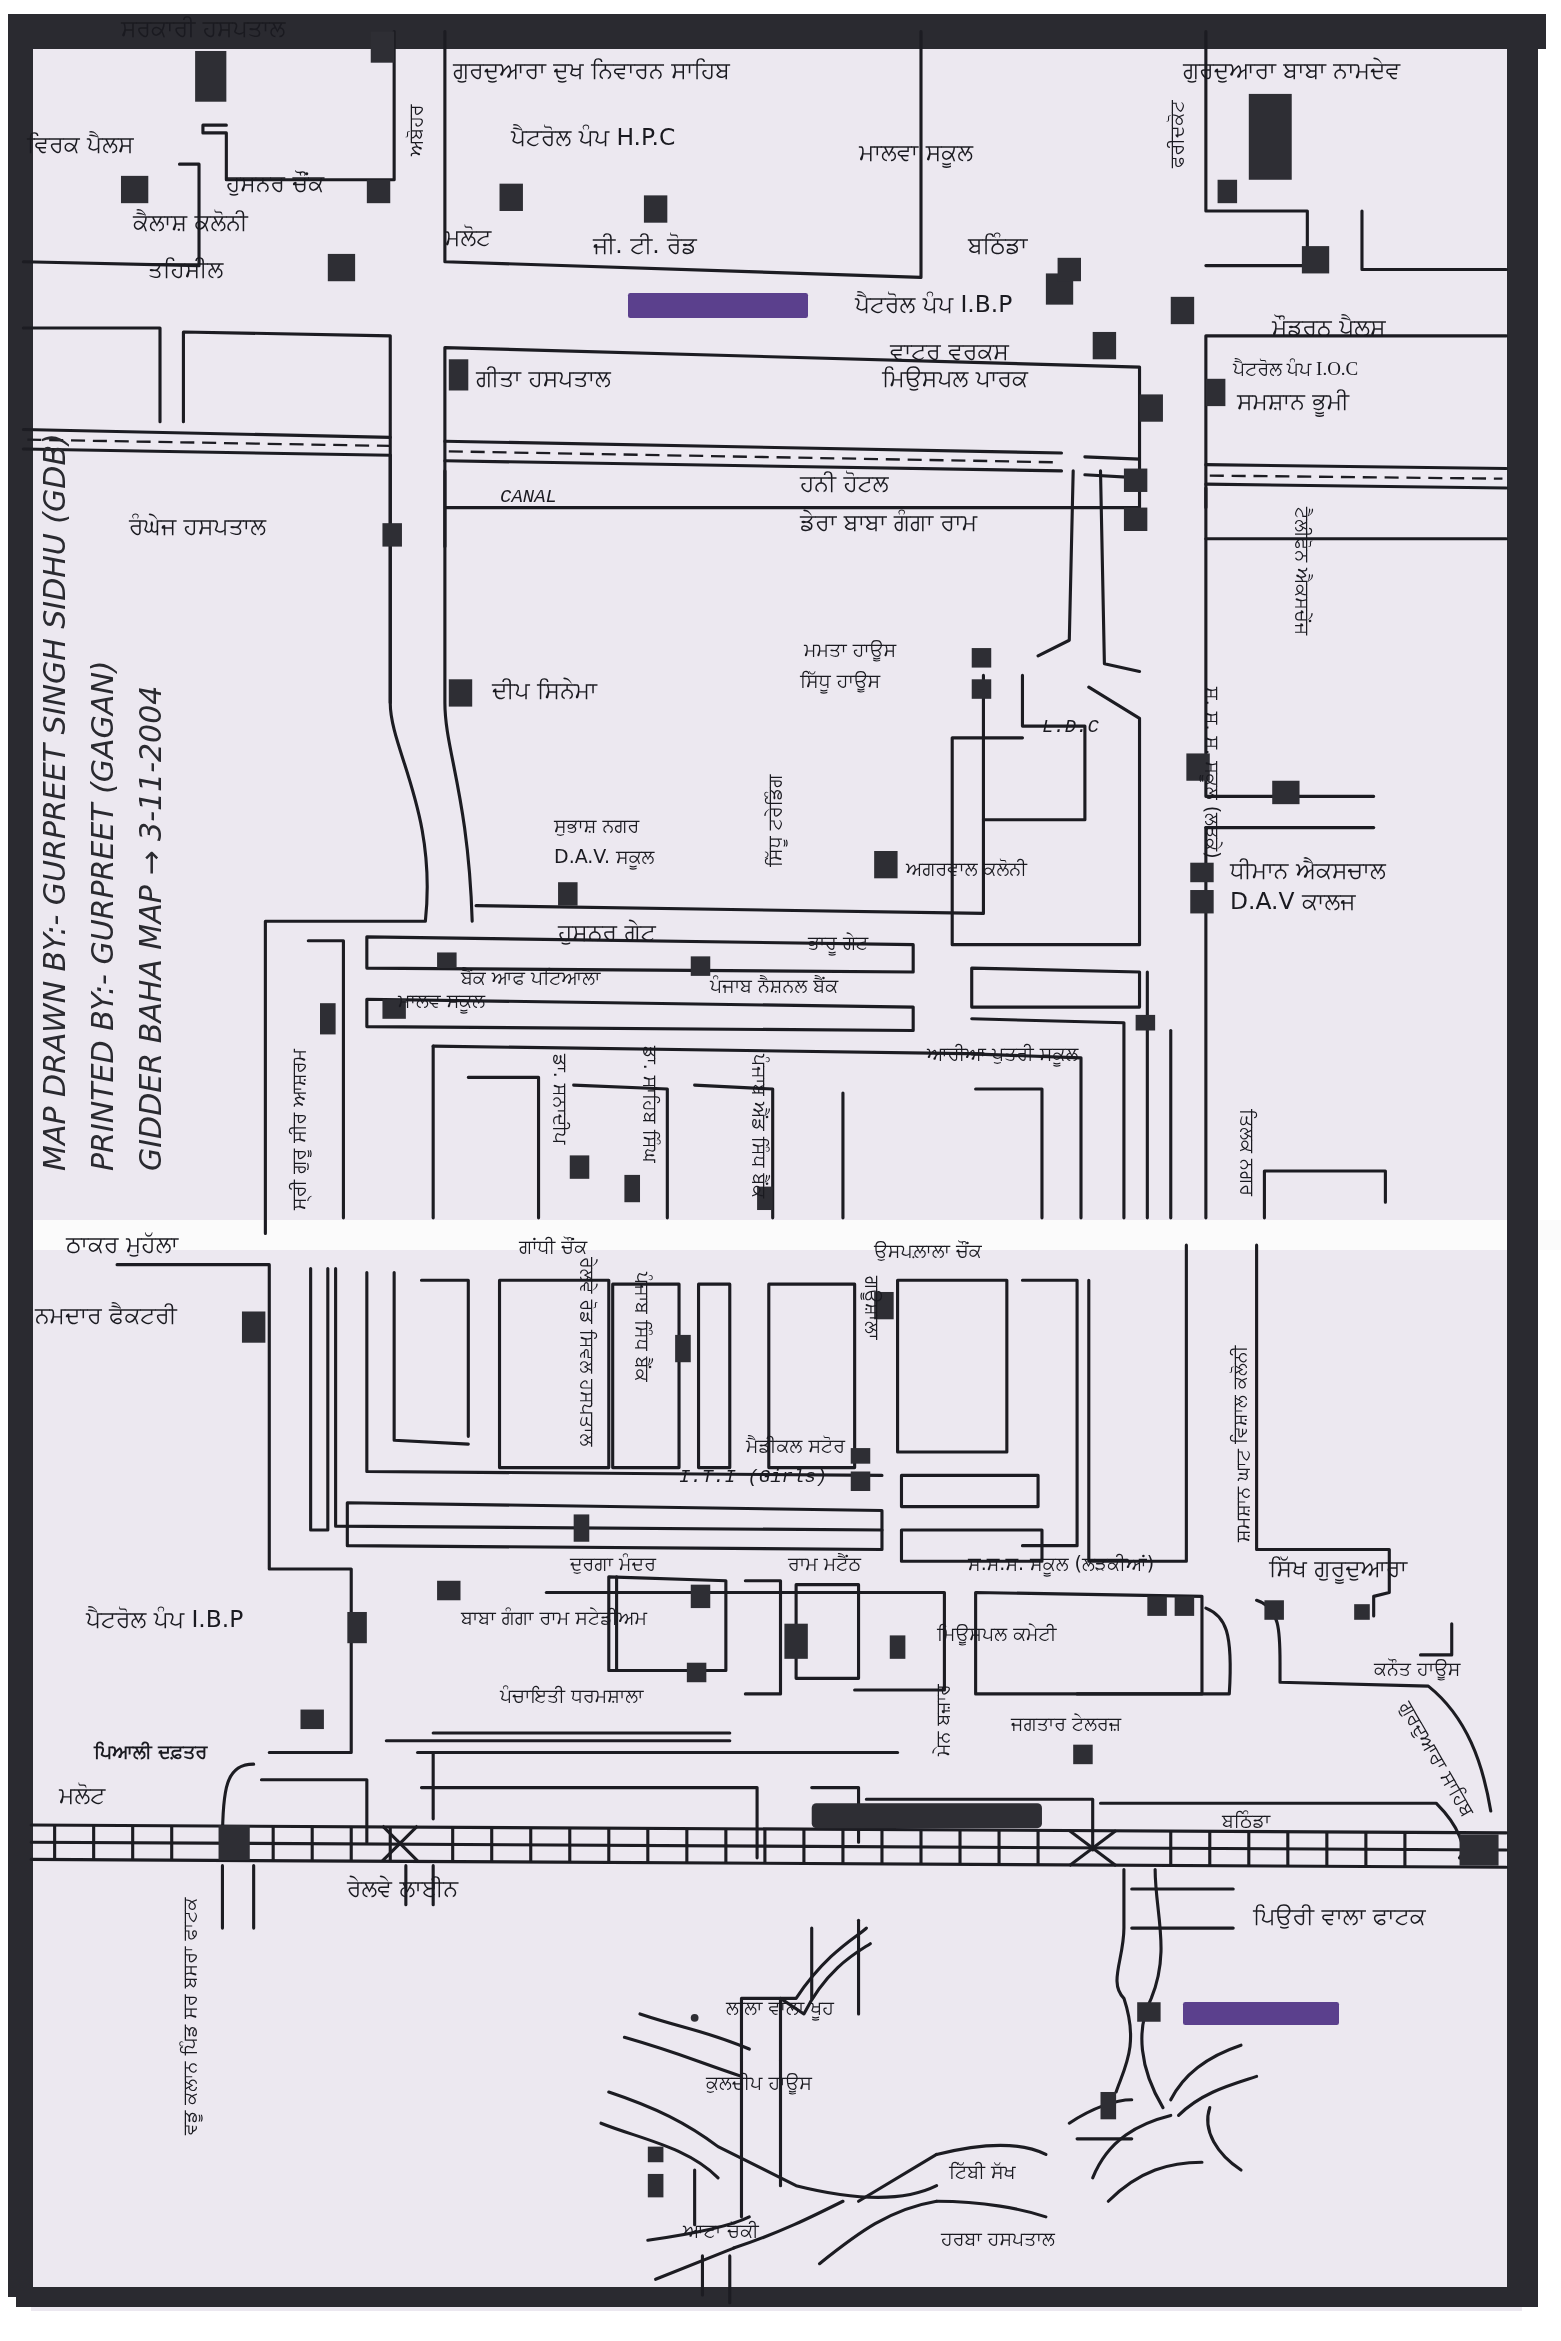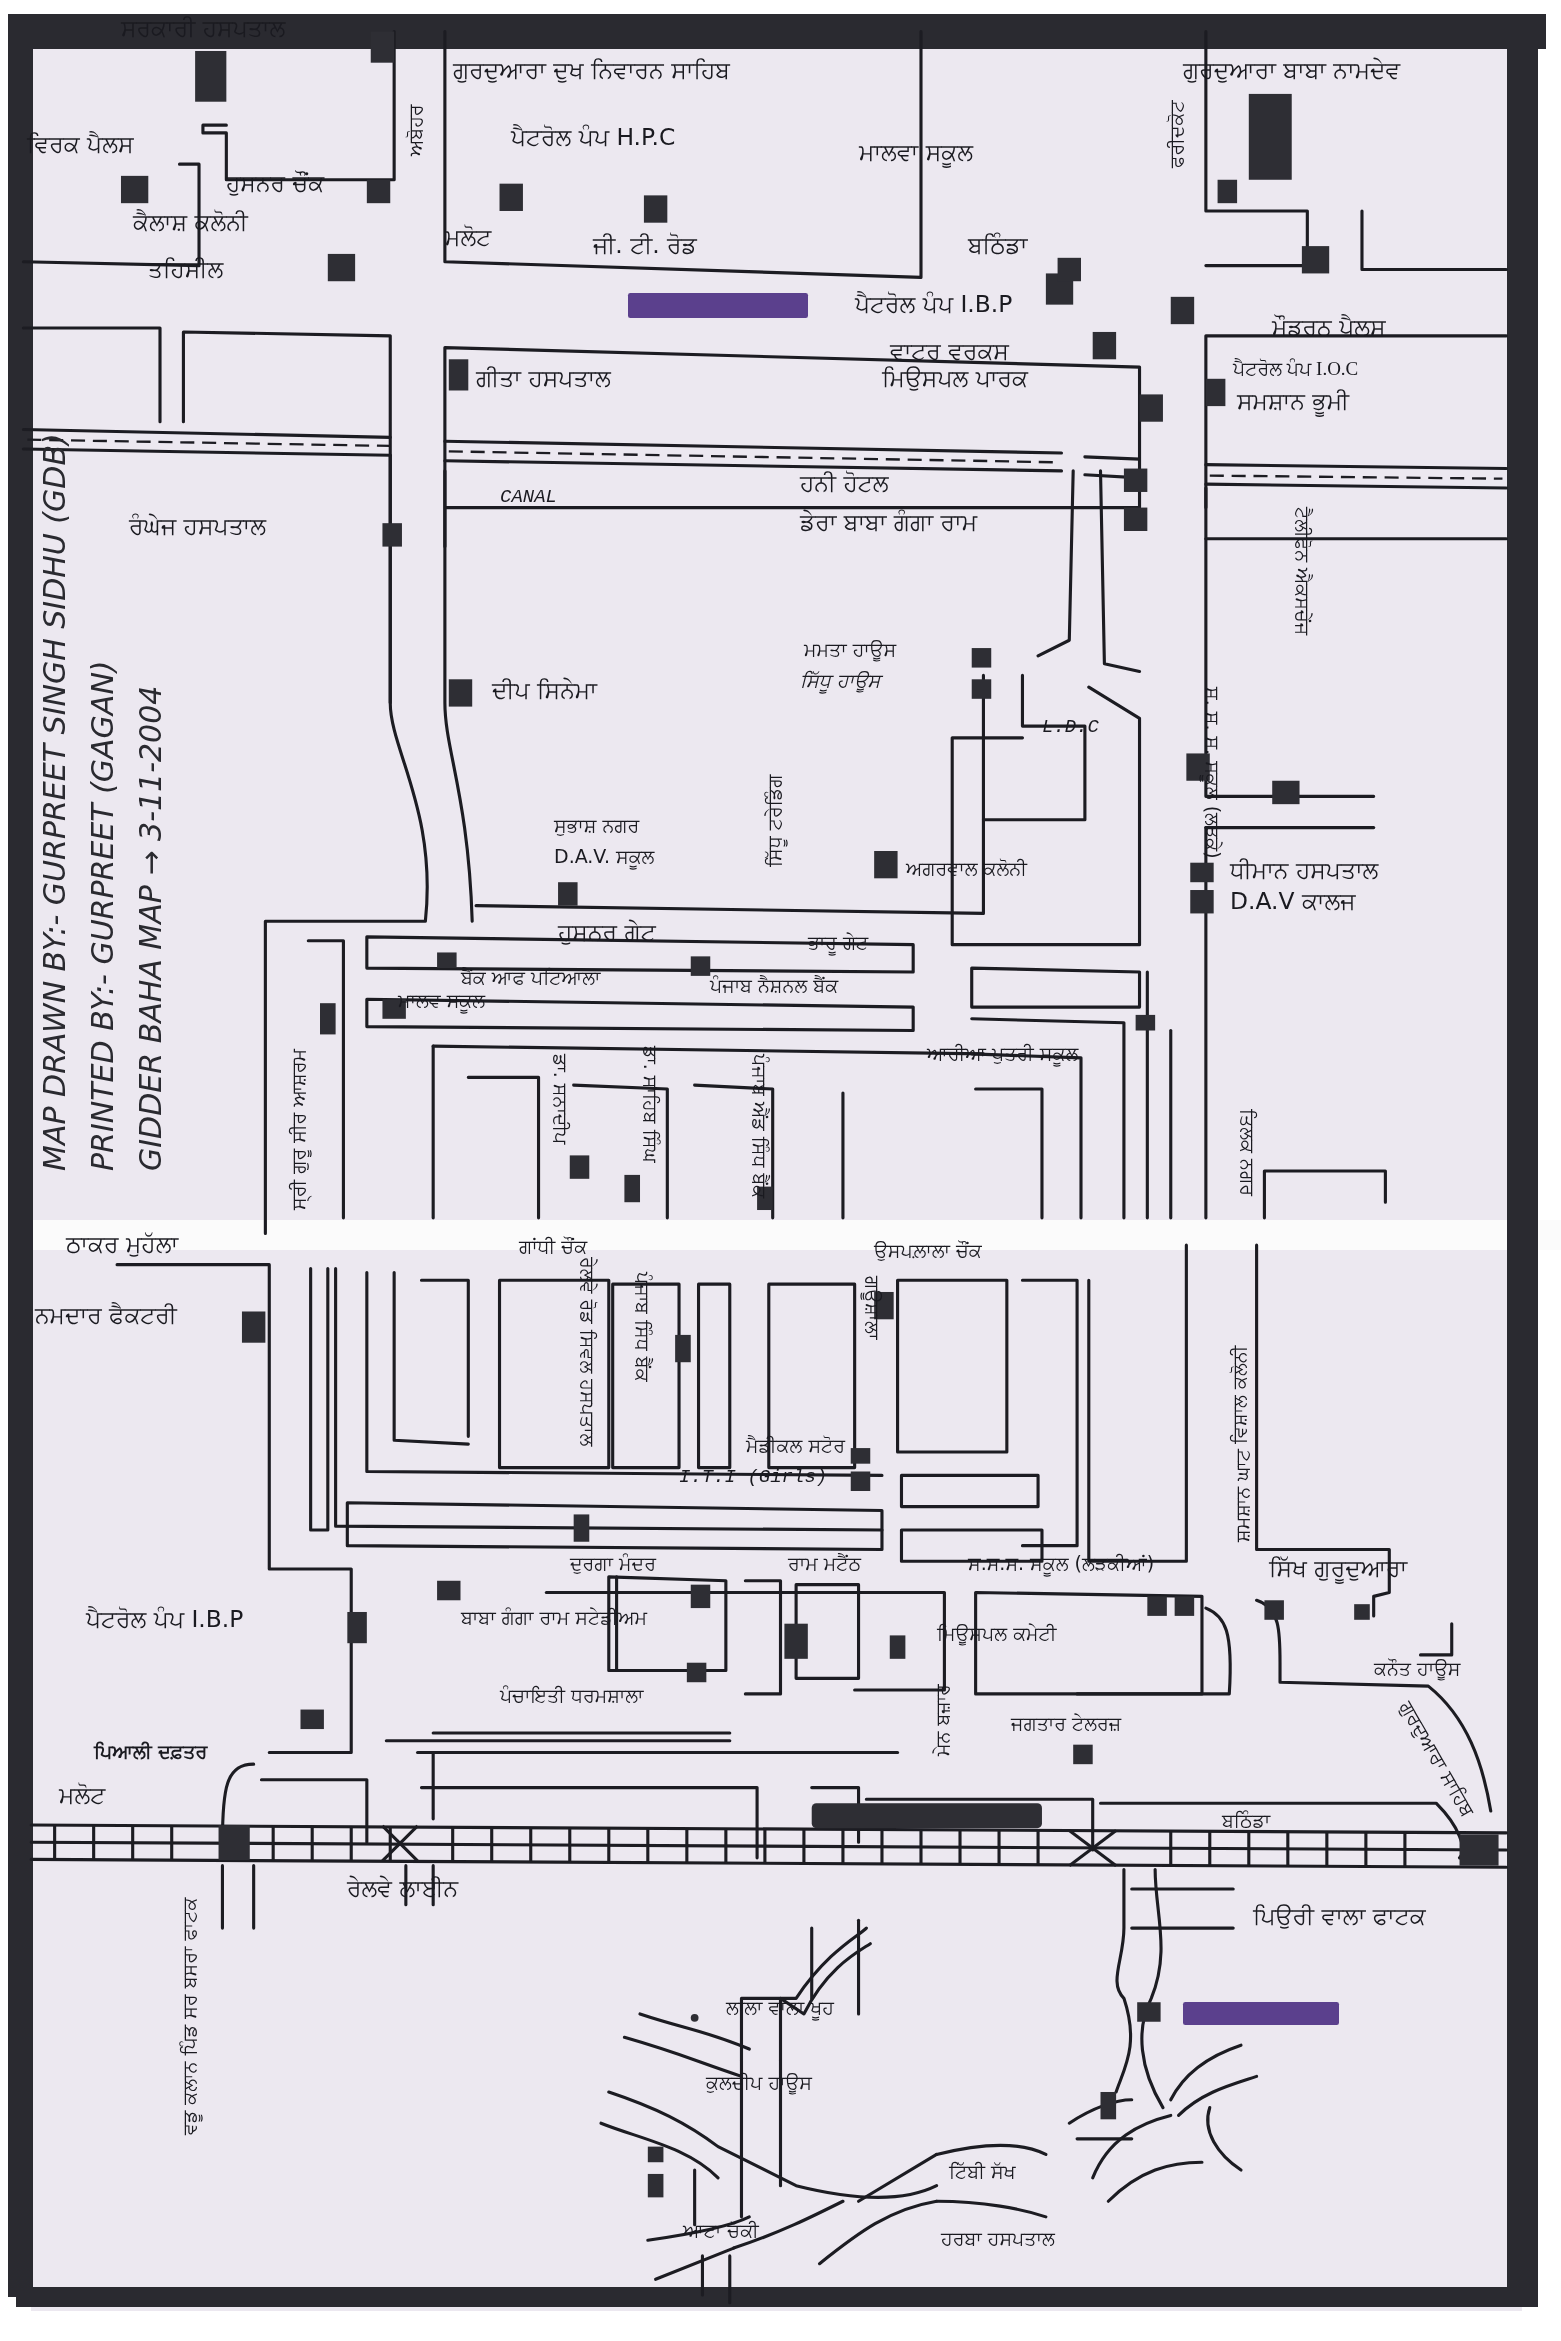--- a/index.html
+++ b/index.html
@@ -304,30 +304,30 @@
   <div class="lbl" style="left:476px;top:367px;">ਗੀਤਾ ਹਸਪਤਾਲ</div>
   <div class="lbl small vert" style="left:1167px;top:168px;transform:rotate(-90deg);">ਫਰੀਦਕੋਟ</div>
   <div class="lbl" style="left:1261px;top:316px;margin-left:11px;">ਮੌਡਰਨ ਪੈਲਸ</div>
   <div class="lbl small" style="left:1233px;top:359px;font-family:Liberation Serif, serif;">ਪੈਟਰੋਲ ਪੰਪ I.O.C</div>
   <div class="lbl" style="left:1237px;top:390px;">ਸਮਸ਼ਾਨ ਭੂਮੀ</div>
   <div class="lbl latin small" style="left:500px;top:488px;">CANAL</div>
   <div class="lbl" style="left:129px;top:515px;">ਰੰਘੇਜ ਹਸਪਤਾਲ</div>
   <div class="lbl" style="left:800px;top:472px;">ਹਨੀ ਹੋਟਲ</div>
   <div class="lbl" style="left:800px;top:511px;">ਡੇਰਾ ਬਾਬਾ ਗੰਗਾ ਰਾਮ</div>
   <div class="lbl small" style="left:804px;top:640px;">ਮਮਤਾ ਹਾਊਸ</div>
-  <div class="lbl small" style="left:800px;top:671px;font-style:italic;">ਸਿੱਧੂ ਹਾਊਸ</div>
+  <div class="lbl small" style="left:800px;top:671px;">ਸਿੱਧੂ ਹਾਊਸ</div>
   <div class="lbl" style="left:492px;top:679px;">ਦੀਪ ਸਿਨੇਮਾ</div>
   <div class="lbl latin small" style="left:1042px;top:718px;">L.D.C</div>
   <div class="lbl small vert" style="left:1222px;top:687px;transform:rotate(90deg);">ਸ. ਸ. ਸ. ਸਕੂਲ (ਲੜਕੇ)</div>
   <div class="lbl small vert" style="left:1312px;top:507px;transform:rotate(90deg);">ਟੈਲੀਫੋਨ ਐਕਸਚੇਂਜ</div>
   <div class="lbl small" style="left:554px;top:816px;">ਸੁਭਾਸ਼ ਨਗਰ</div>
   <div class="lbl small" style="left:554px;top:847px;">D.A.V. ਸਕੂਲ</div>
   <div class="lbl small vert" style="left:765px;top:867px;transform:rotate(-90deg);">ਸਿੱਧੂ ਟਰੇਡਿੰਗ</div>
   <div class="lbl small" style="left:906px;top:859px;">ਅਗਰਵਾਲ ਕਲੋਨੀ</div>
-  <div class="lbl" style="left:1230px;top:859px;">ਧੀਮਾਨ ਹਸਪਤਾਲ</div>
+  <div class="lbl" style="left:1230px;top:859px;">ਧੀਮਾਨ ਐਕਸਚਾਲ</div>
   <div class="lbl" style="left:1230px;top:890px;">D.A.V ਕਾਲਜ</div>
   <div class="lbl" style="left:558px;top:921px;">ਹੁਸਨਰ ਗੇਟ</div>
   <div class="lbl small" style="left:808px;top:933px;">ਭਾਰੂ ਗੇਟ</div>
   <div class="lbl small" style="left:461px;top:968px;">ਬੈਂਕ ਆਫ ਪਟਿਆਲਾ</div>
   <div class="lbl small" style="left:398px;top:991px;">ਮਾਲਵ ਸਕੂਲ</div>
   <div class="lbl small" style="left:710px;top:976px;">ਪੰਜਾਬ ਨੈਸ਼ਨਲ ਬੈਂਕ</div>
   <div class="lbl small" style="left:927px;top:999px;margin-top:45px;">ਆਰੀਆ ਪੁਤਰੀ ਸਕੂਲ</div>
   <div class="lbl small vert" style="left:289px;top:1210px;transform:rotate(-90deg);">ਸ੍ਰੀ ਗੁਰੂ ਸੀਰ ਆਸ਼ਰਮ</div>
   <div class="lbl small vert" style="left:570px;top:1054px;transform:rotate(90deg);">ਡਾ. ਸਨਾਦੀਪ</div>
   <div class="lbl small vert" style="left:660px;top:1046px;transform:rotate(90deg);">ਡਾ. ਸਾਹਿਬ ਸਿੰਘ</div>

